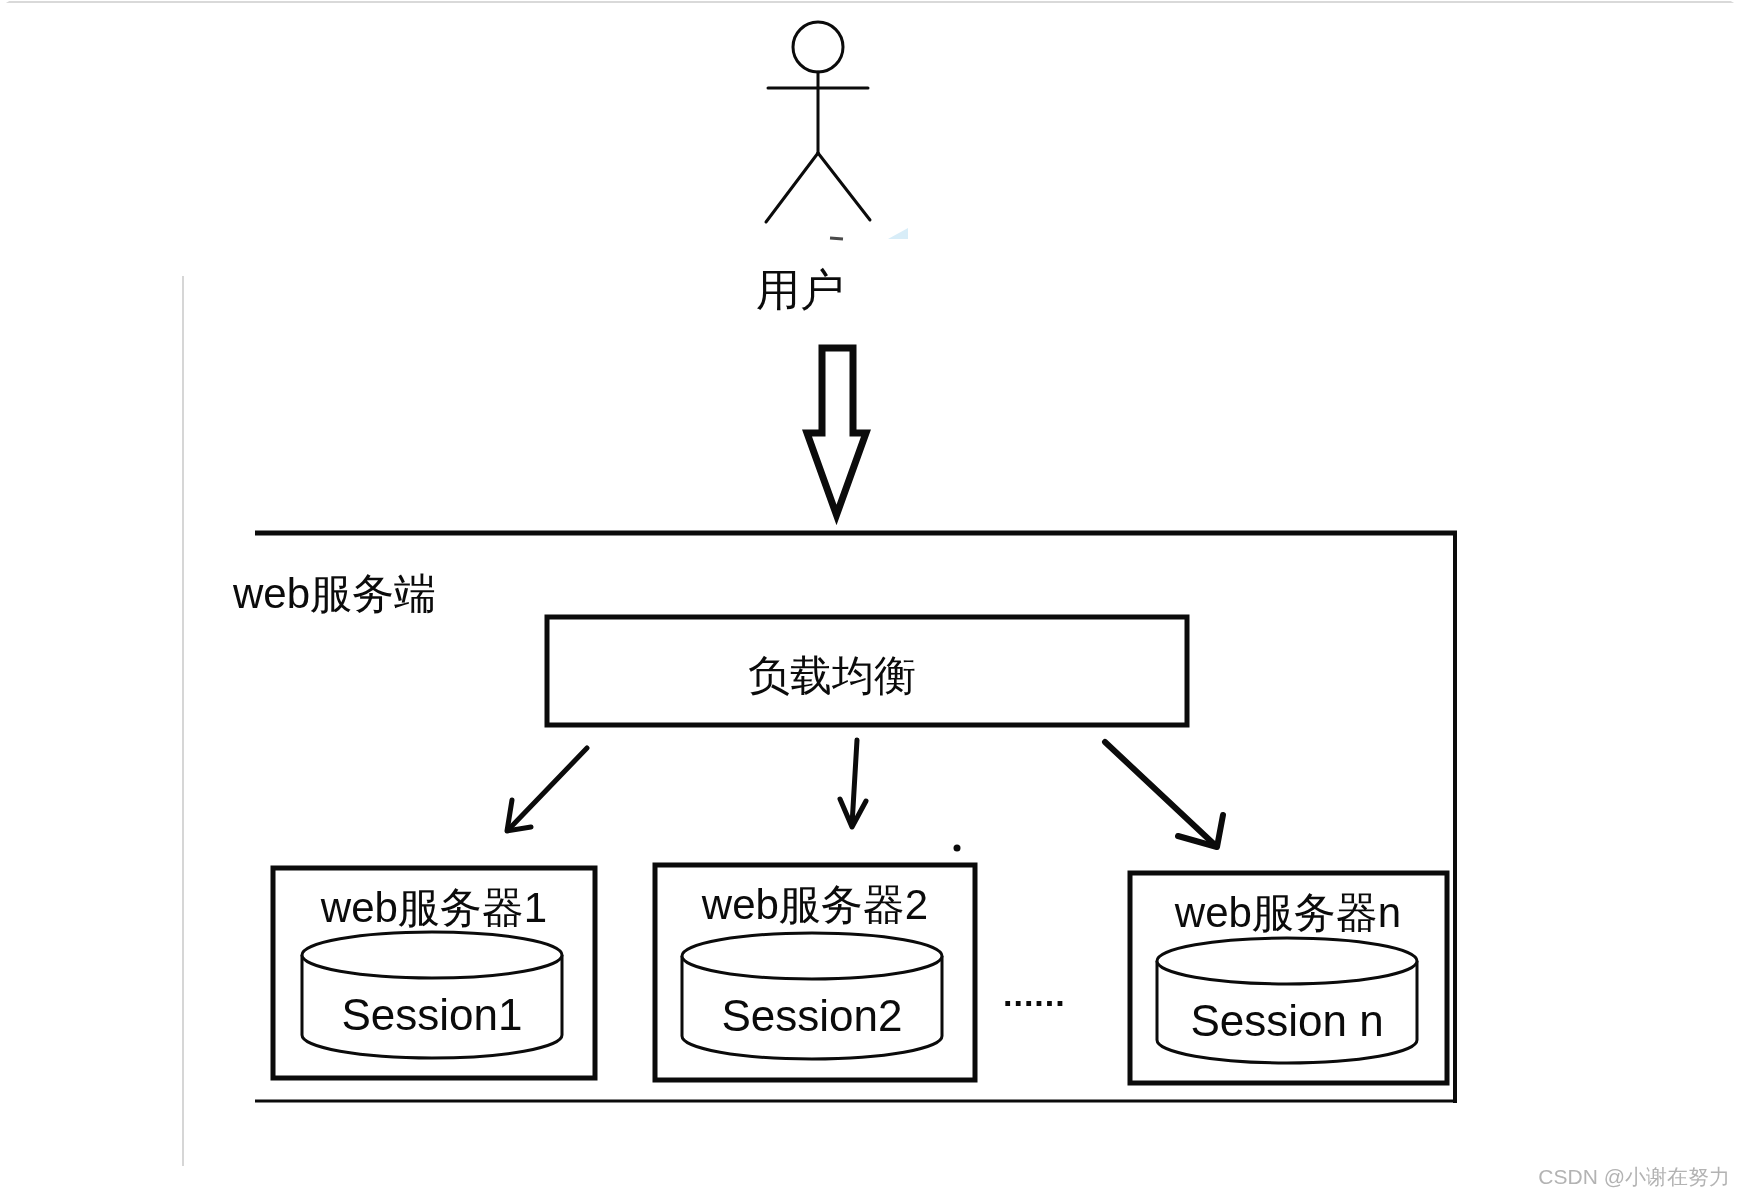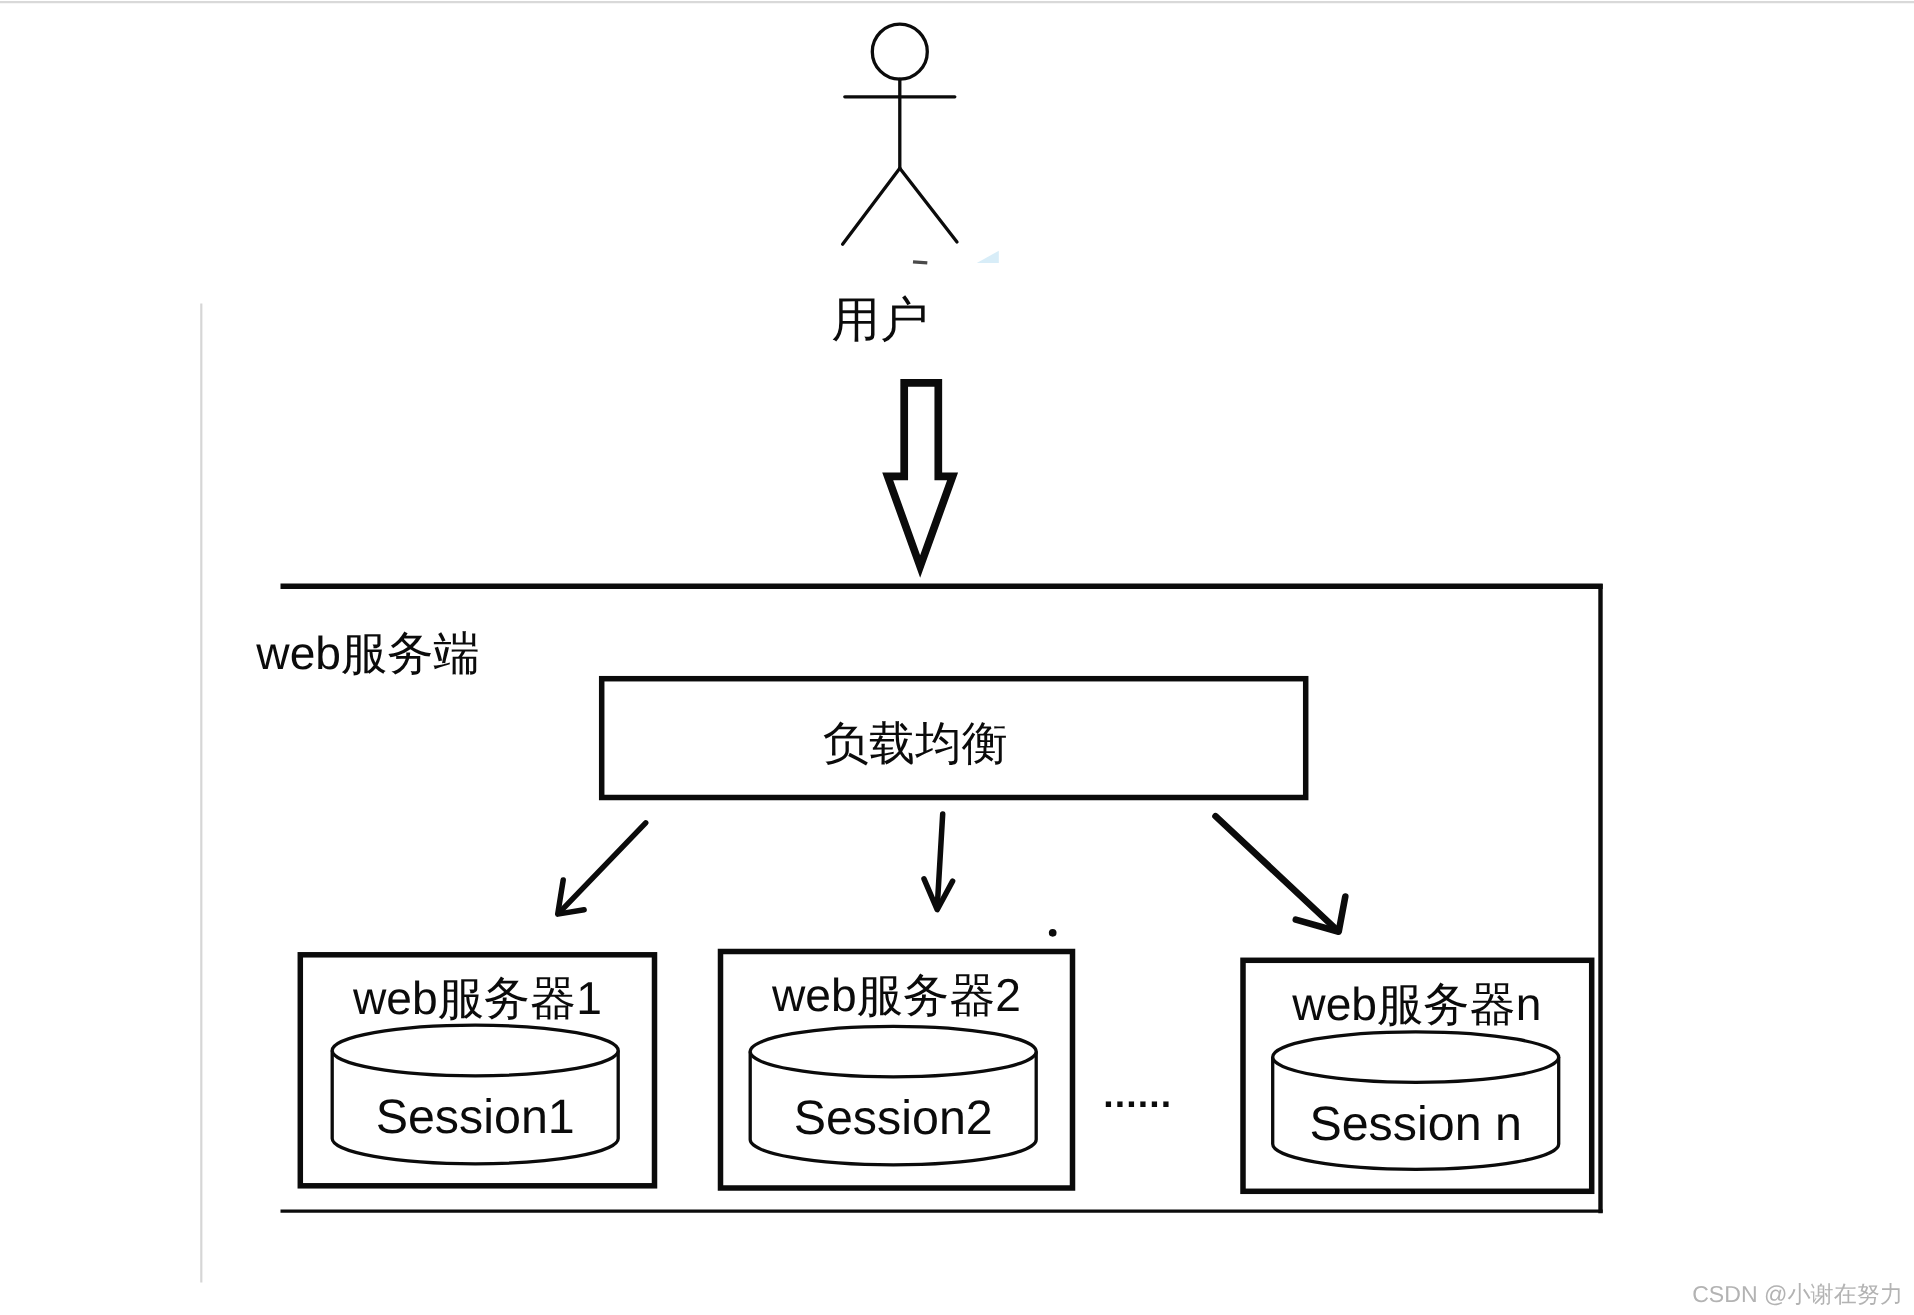--- a/index.html
+++ b/index.html
@@ -2,20 +2,21 @@
 <html><head>
 <meta charset="utf-8">
 <style>
   html,body{margin:0;padding:0;background:#ffffff;}
   .canvas{
     position:relative;
     width:1740px;height:1195px;
     background:#ffffff;
     overflow:hidden;
     font-family:"Liberation Sans", sans-serif;
+    border-radius:15px;
   }
   svg{display:block;}
   svg text{
     font-family:"Liberation Sans", sans-serif;
     fill:#0b0b0b;
   }
   .lbl-cjk{font-size:42px;}
   .lbl-user{font-size:44px;}
   .lbl-session{font-size:44px;}
   .lbl-ellipsis{font-size:34px;font-weight:bold;letter-spacing:1px;}

